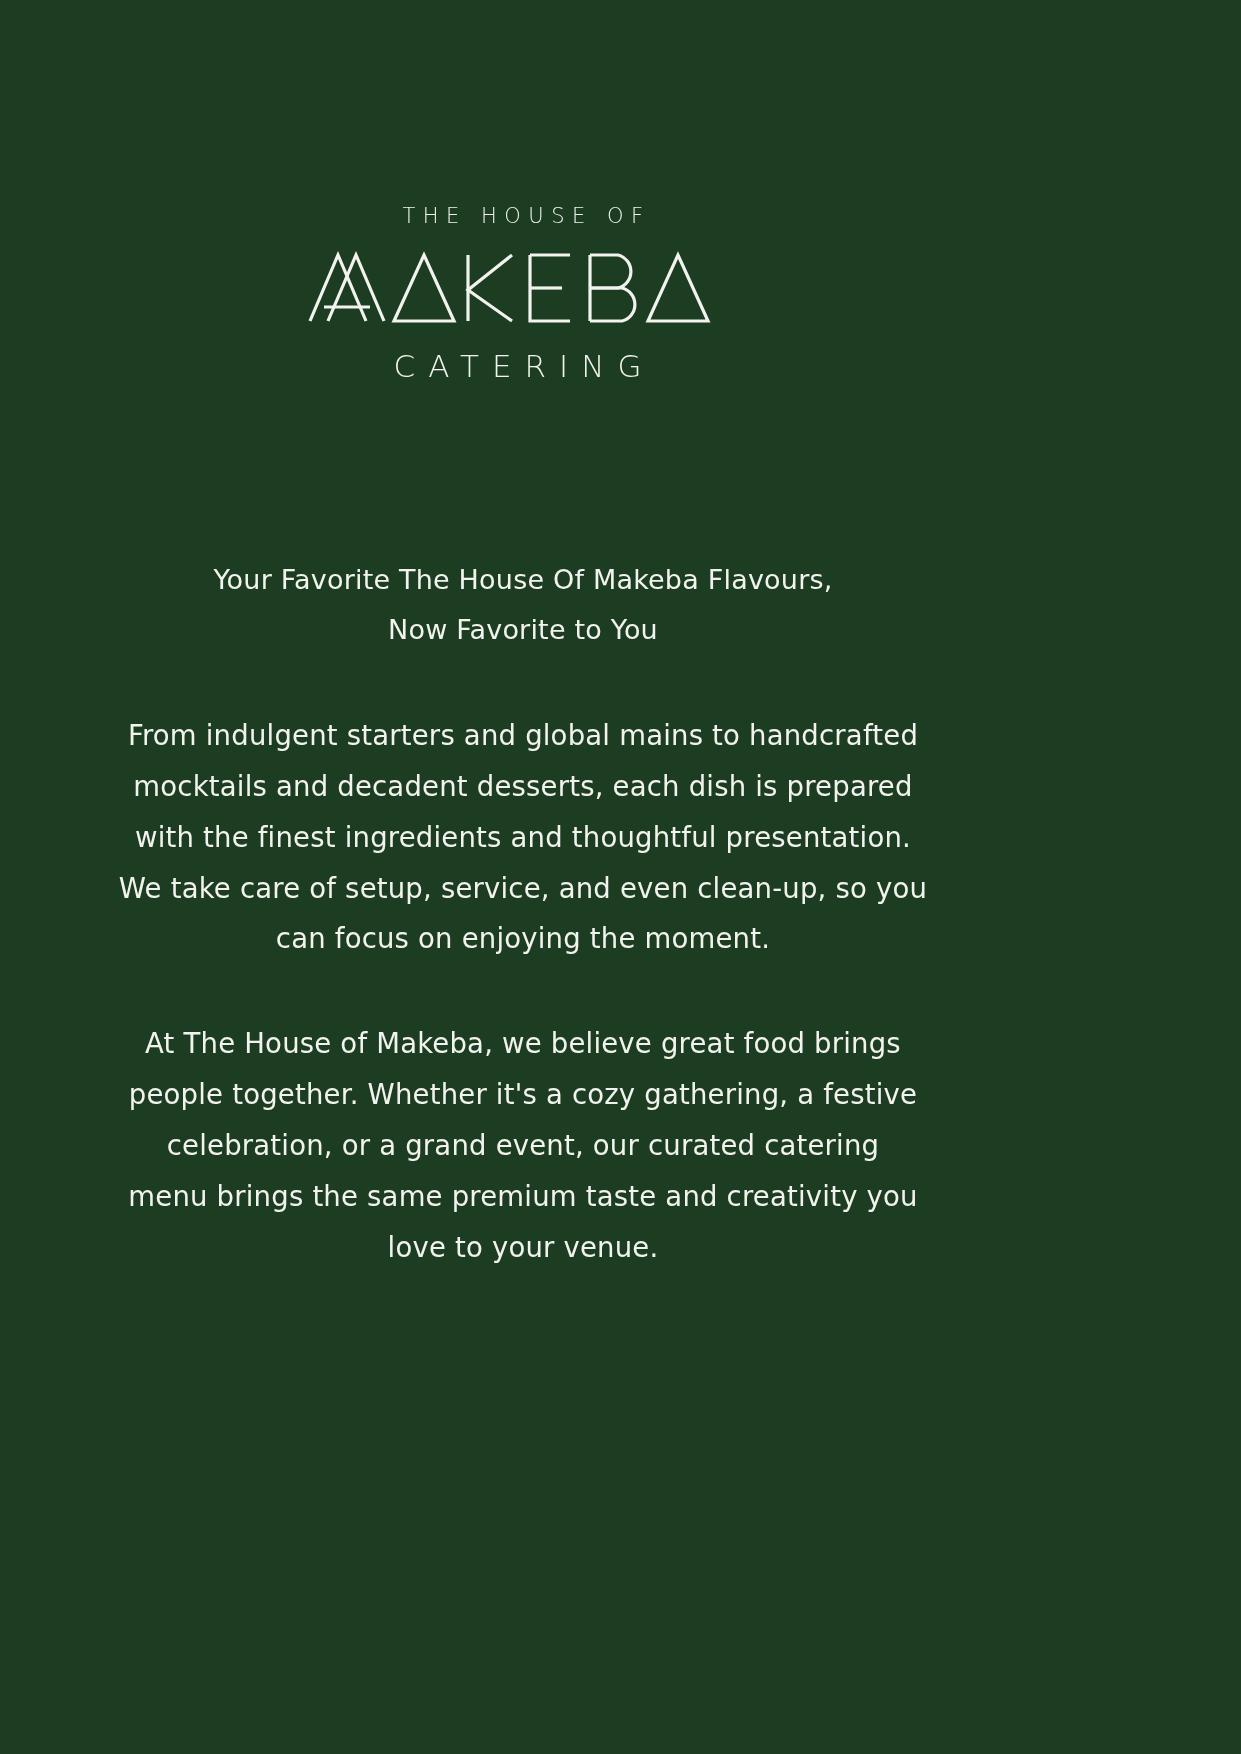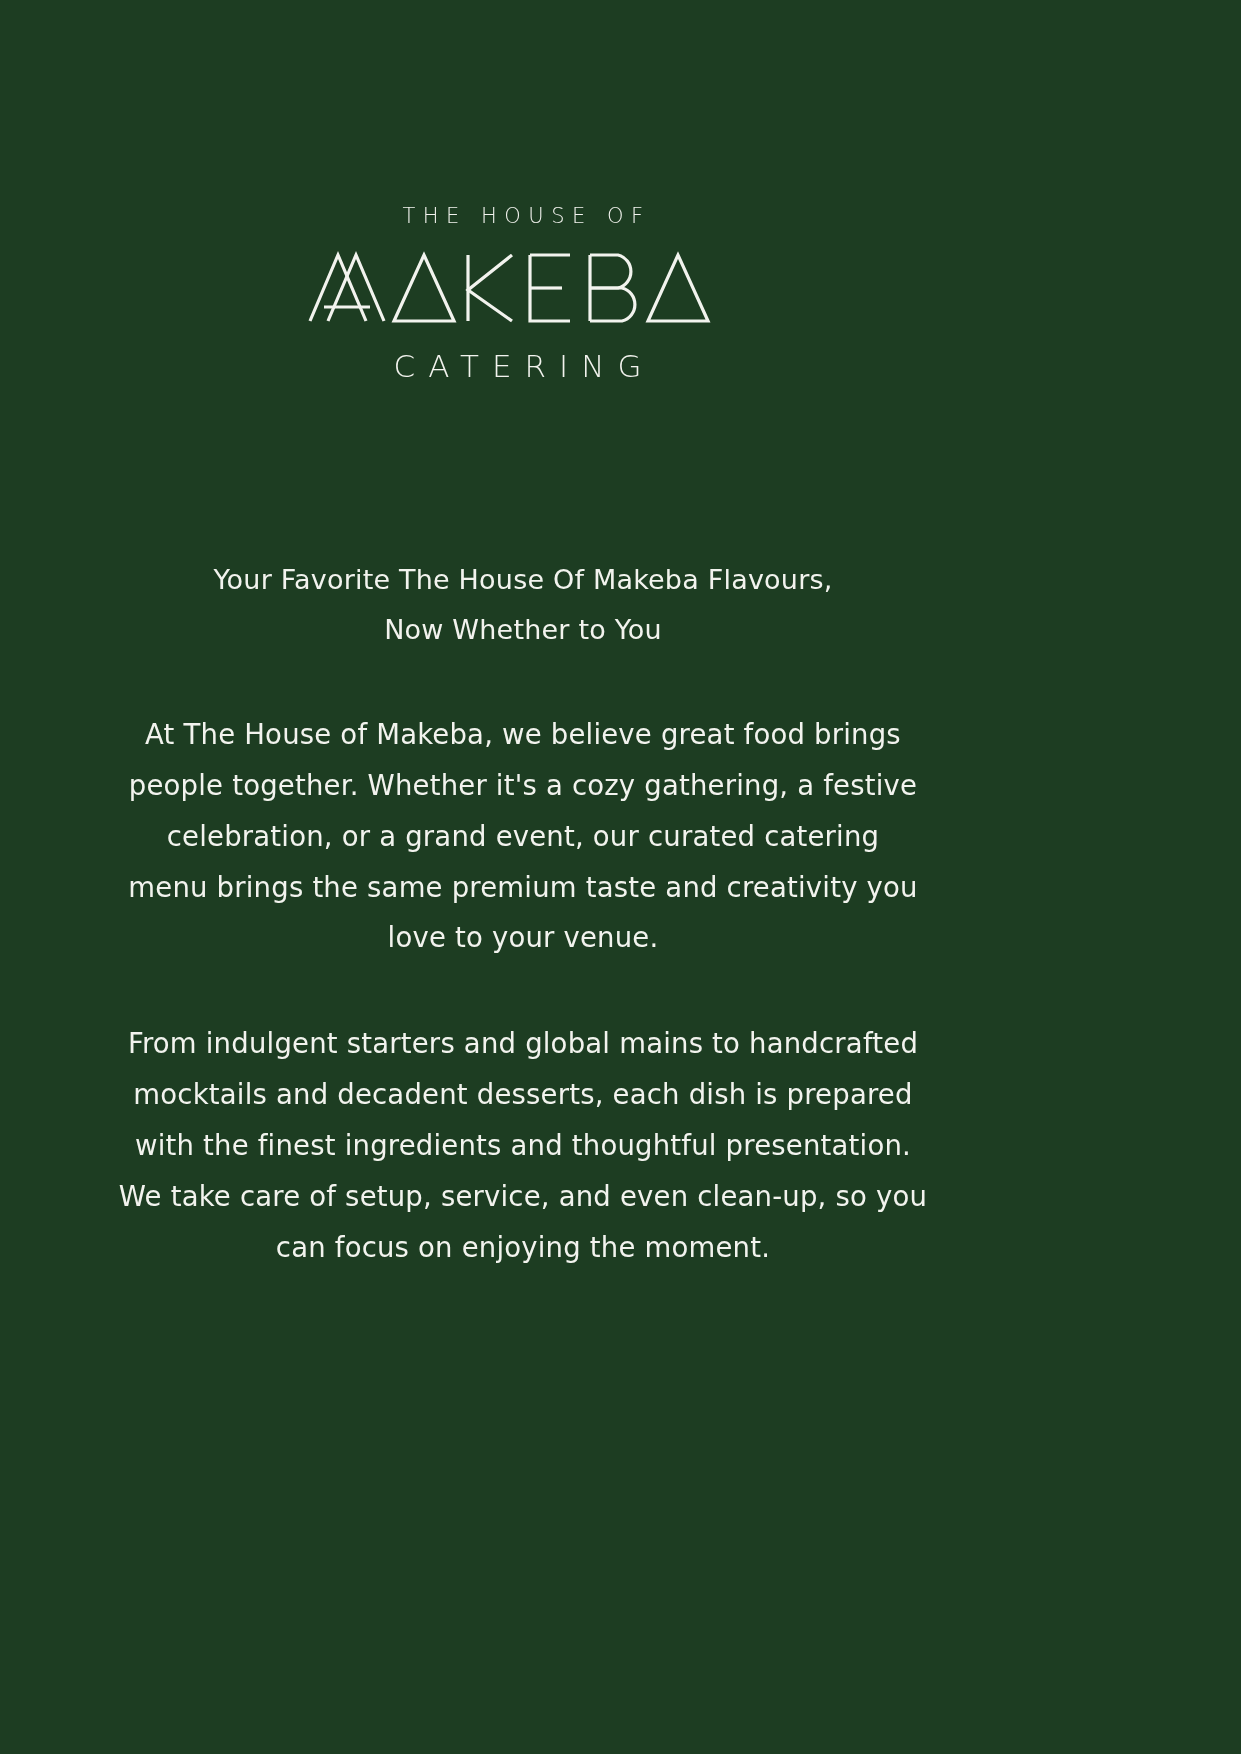--- a/index.html
+++ b/index.html
@@ -123,22 +123,22 @@
         <path d="M340 80 L370 14 L400 80 Z"></path>
       </g>
     </svg>
 
     <div class="logo-sub">CATERING</div>
   </div>
 
   <div class="copy">
     <p class="tagline">
       <span>Your Favorite The House Of Makeba Flavours,</span><br>
-      <span>Now Whether to You</span>
+      <span>Now Favorite to You</span>
     </p>
 
+    <p class="para para-2">From indulgent starters and global mains to handcrafted mocktails and decadent desserts, each dish is prepared with the finest ingredients and thoughtful presentation. We take care of setup, service, and even clean-up, so you can focus on enjoying the moment.</p>
+
     <p class="para para-1">At The House of Makeba, we believe great food brings people together. Whether it's a cozy gathering, a festive celebration, or a grand event, our curated catering menu brings the same premium taste and creativity you love to your venue.</p>
-
-    <p class="para para-2">From indulgent starters and global mains to handcrafted mocktails and decadent desserts, each dish is prepared with the finest ingredients and thoughtful presentation. We take care of setup, service, and even clean-up, so you can focus on enjoying the moment.</p>
 
   </div>
 
 </div>
 
 </body></html>

